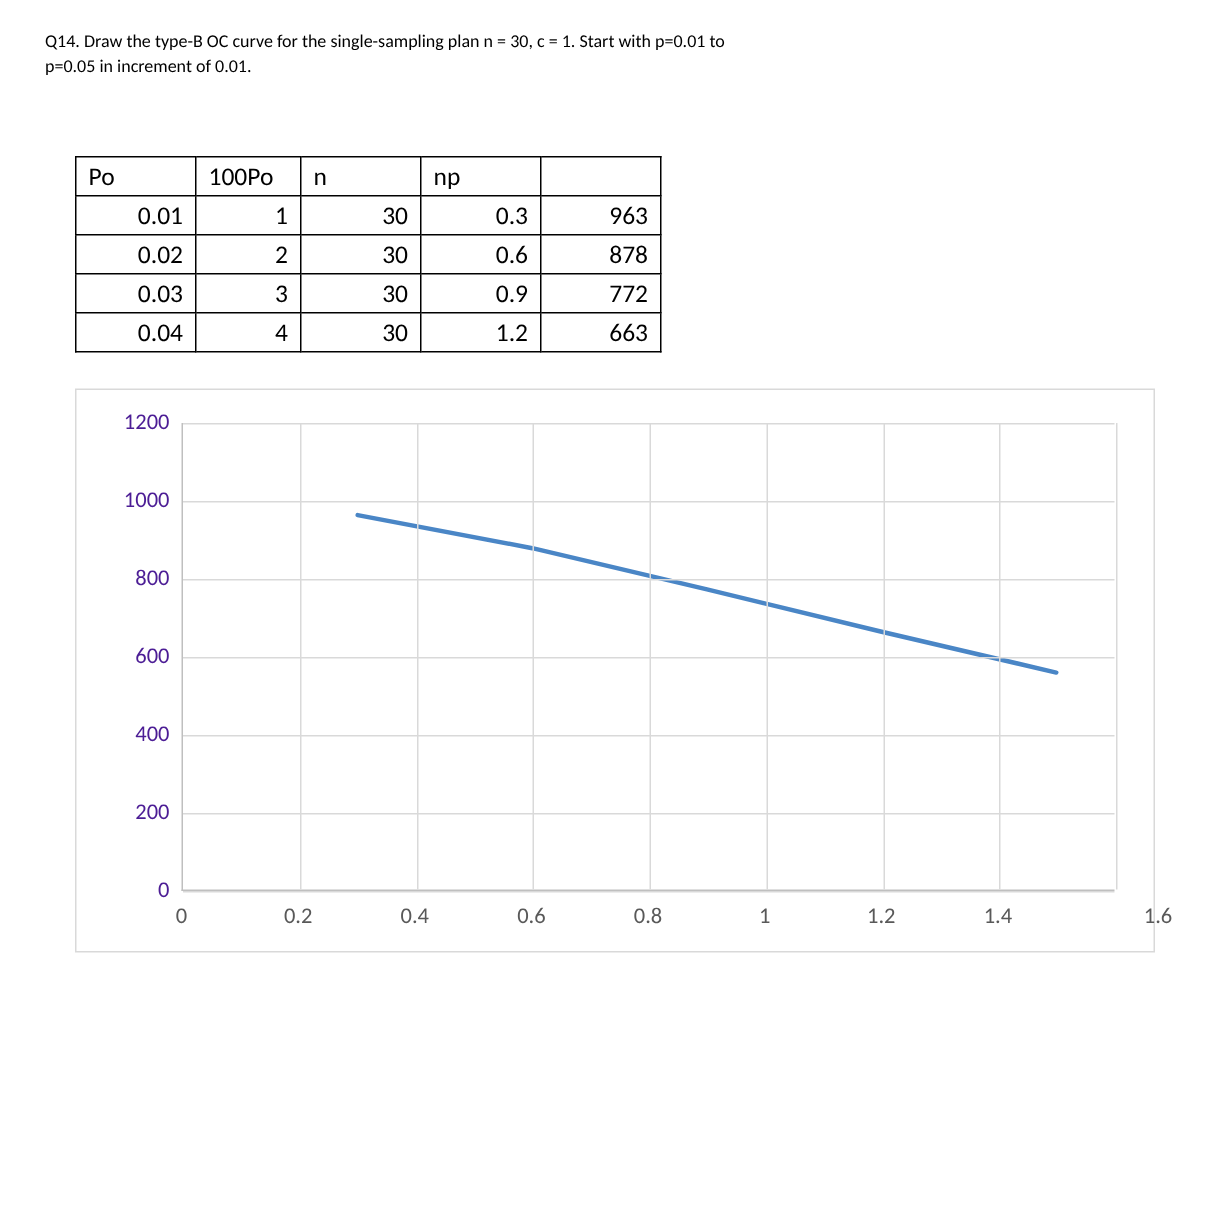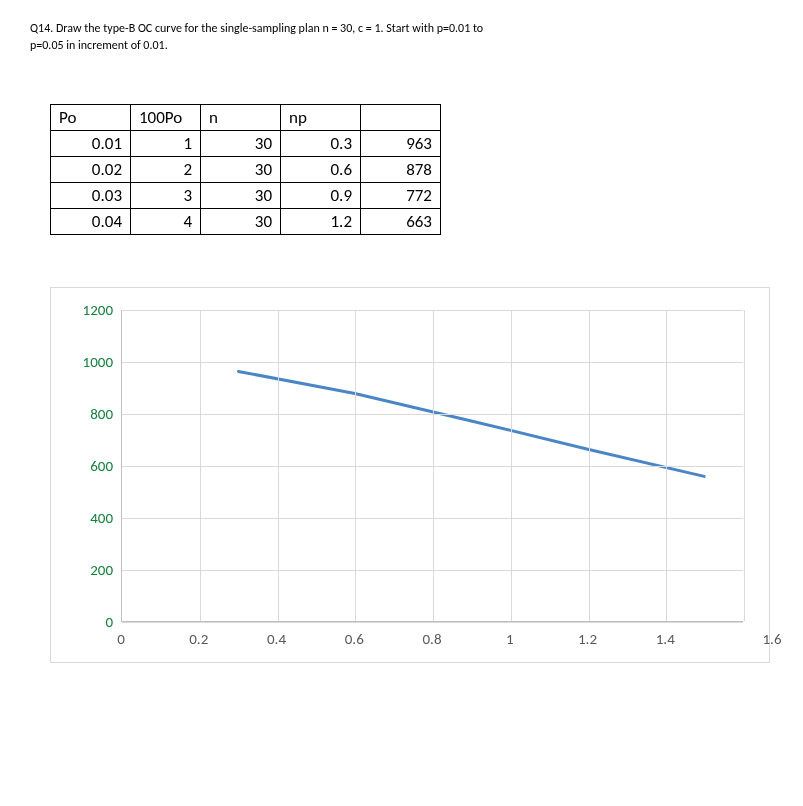--- a/index.html
+++ b/index.html
@@ -11,21 +11,21 @@
       color: #000;
     }
     .question {
       font-size: 12px;
       line-height: 1.4;
       margin-bottom: 50px;
     }
     .data-table {
       border-collapse: collapse;
       margin-left: 20px;
-      margin-bottom: 52px;
+      margin-bottom: 24px;
     }
     .data-table th,
     .data-table td {
       border: 1px solid #000;
       padding: 2px 8px;
       font-size: 17px;
       height: 26px;
       text-align: left;
       vertical-align: middle;
     }
@@ -66,21 +66,21 @@
       position: absolute;
       top: 0; bottom: 0;
       border-left: 1px solid #d9d9d9;
     }
     .ytick {
       position: absolute;
       left: 0;
       width: 52px;
       text-align: right;
       font-size: 15px;
-      color: #15803d;
+      color: #4c1d95;
       transform: translateY(-50%);
     }
     .xtick {
       position: absolute;
       bottom: 4px;
       font-size: 15px;
       color: #595959;
       transform: translateX(-50%);
     }
     .series-line {

